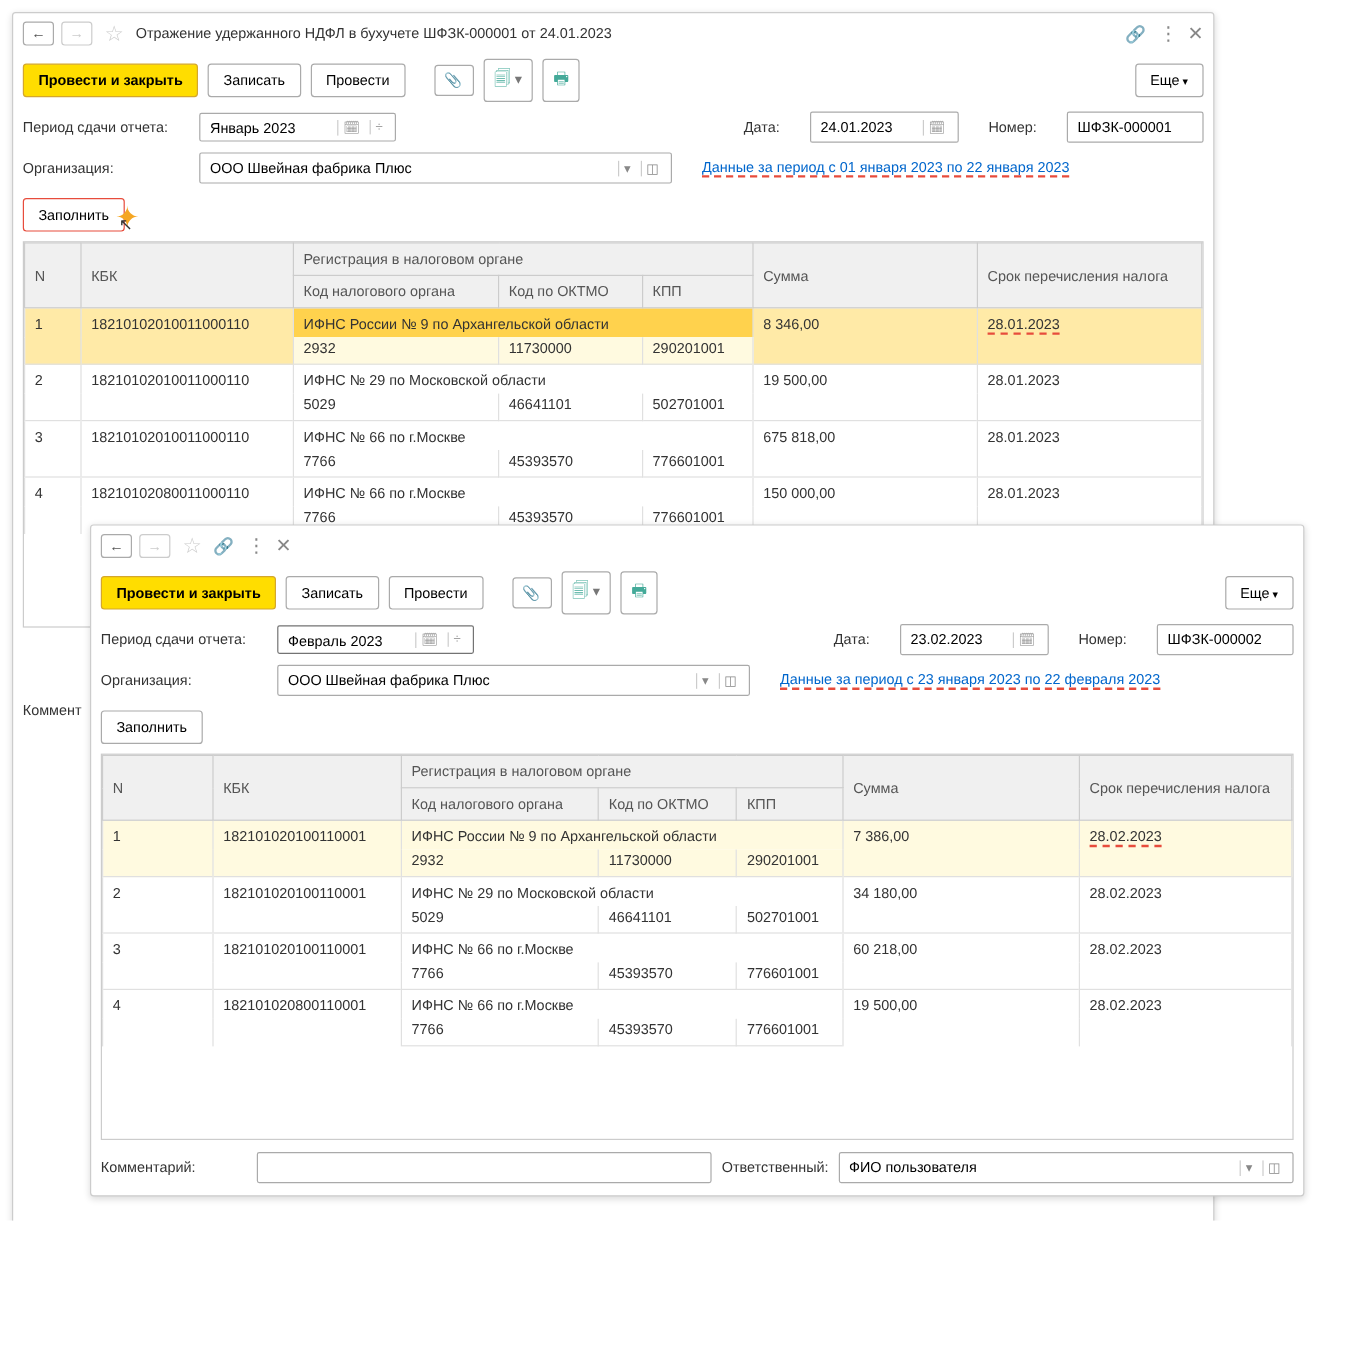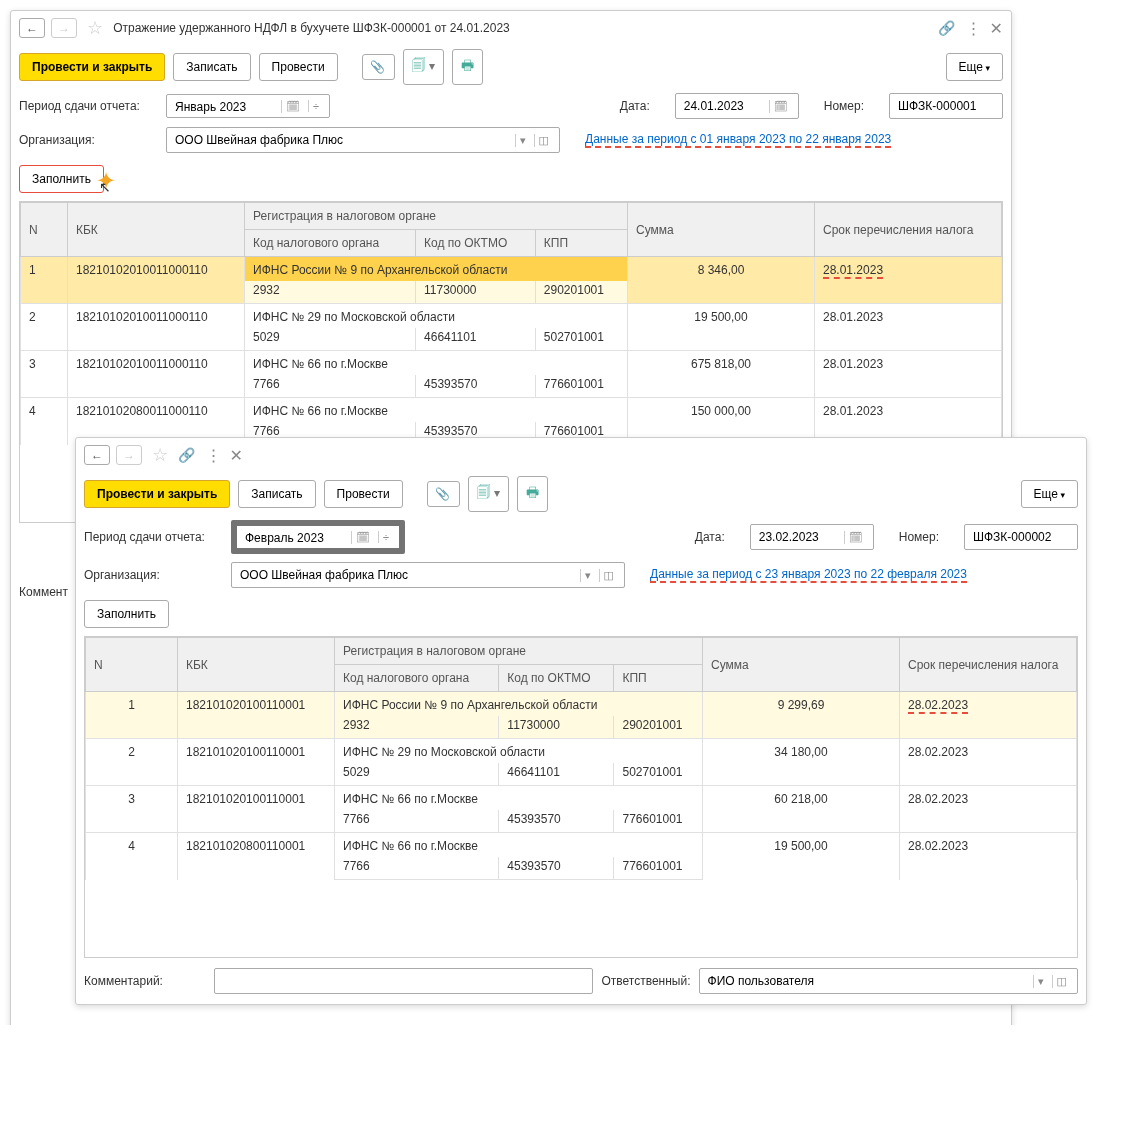--- a/index.html
+++ b/index.html
@@ -154,21 +154,21 @@
   font-weight: normal;
   color: #555;
 }
 .data-table td {
   border: 1px solid #e0e0e0;
   padding: 6px 8px;
   vertical-align: top;
 }
 .data-table .row-yellow td { background: #ffeaa7; }
 .data-table .row-light-yellow td { background: #fffae0; }
-.data-table .num-col { text-align: center; }
+.data-table .num-col { text-align: left; }
 .data-table .date-red-underline {
   border-bottom: 2px dashed #e74c3c;
 }
 .data-table tbody tr.subrow td { border-top: none; padding-top: 2px; }
 .data-table tbody tr.mainrow td { border-bottom: none; padding-bottom: 4px; }
 
 .table-scroll {
   margin: 0 8px;
   border: 1px solid #ccc;
   max-height: 320px;
@@ -177,21 +177,21 @@
 
 .bottom-row {
   display: flex;
   align-items: center;
   padding: 10px 8px;
   gap: 8px;
 }
 .bottom-row .input-box { flex: 1; }
 
 .period-yellow-outline {
-  border: 6px solid #737373;
+  border: 1px solid #737373;
 }
 </style>
 </head>
 <body>
 
 <div class="window" style="width:1000px; height:1075px;">
   <div class="titlebar">
     <button class="nav-btn">←</button>
     <button class="nav-btn disabled">→</button>
     <span class="star-icon">☆</span>
@@ -393,21 +393,21 @@
         <th>Код налогового органа</th>
         <th>Код по ОКТМО</th>
         <th>КПП</th>
       </tr>
     </thead>
     <tbody id="tbody2">
           <tr class="mainrow row-light-yellow">
             <td rowspan="2" class="num-col">1</td>
             <td rowspan="2">182101020100110001</td>
             <td colspan="3">ИФНС России № 9 по Архангельской области</td>
-            <td rowspan="2" class="num-col">9 299,69</td>
+            <td rowspan="2" class="num-col">7 386,00</td>
             <td rowspan="2"><span class="date-red-underline">28.02.2023</span></td>
           </tr>
           <tr class="subrow row-light-yellow">
             <td>2932</td>
             <td>11730000</td>
             <td>290201001</td>
           </tr>
           <tr class="mainrow">
             <td rowspan="2" class="num-col">2</td>
             <td rowspan="2">182101020100110001</td>

